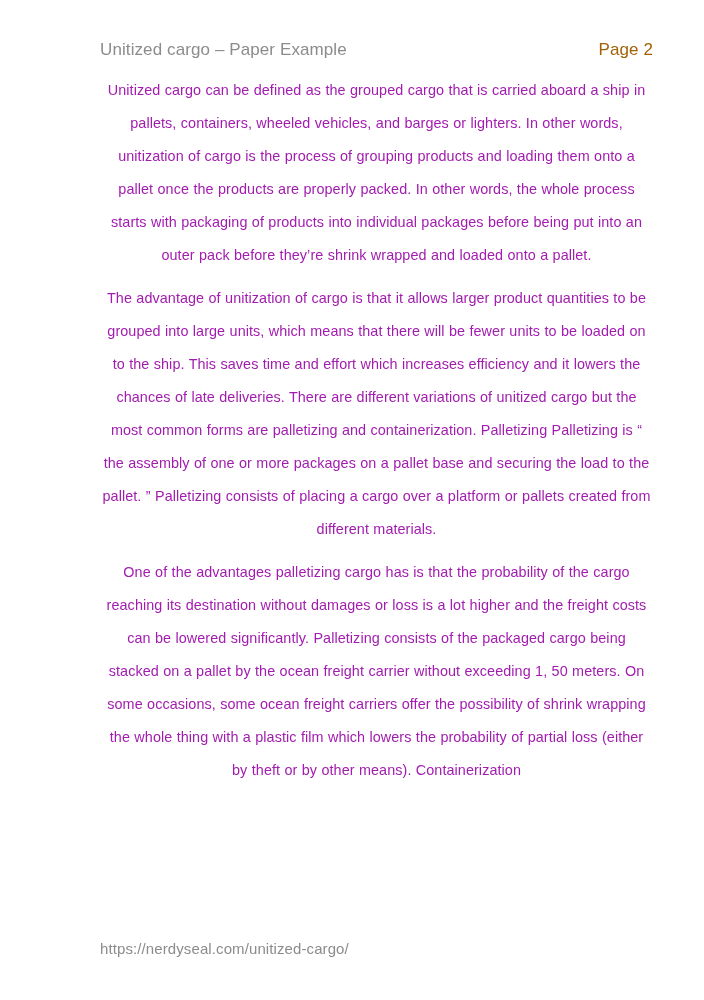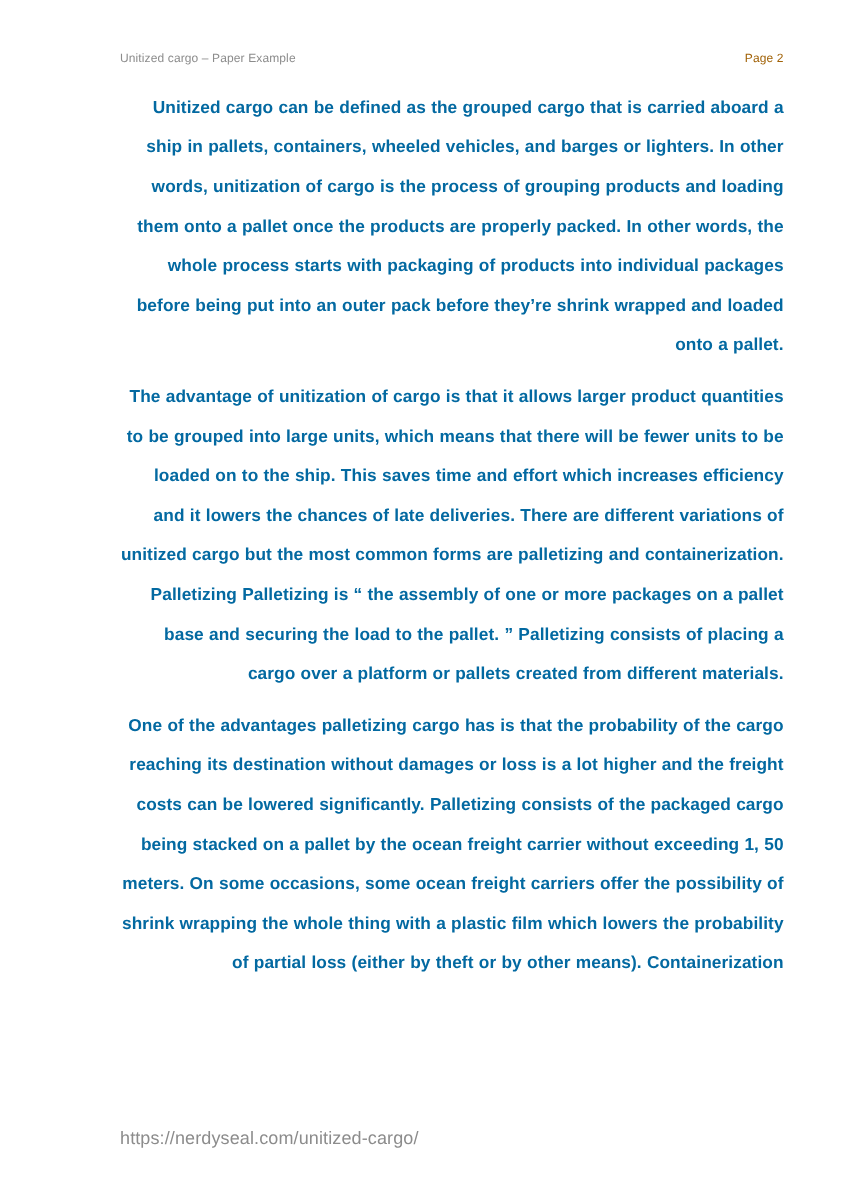--- a/index.html
+++ b/index.html
@@ -30,45 +30,44 @@
     width: 553px;
   }
 
   
   .doc-header {
     display: flex;
     align-items: baseline;
     justify-content: space-between;
     padding-top: 41px;
     color: #8c8c8c;
-    font-size: 10px;
+    font-size: 17px;
     line-height: 18px;
     letter-spacing: 0.1px;
     white-space: nowrap;
   }
   .doc-header .header-title {
     color: #8c8c8c;
   }
   .doc-header .header-page {
     color: #a16207;
   }
 
   
   .doc-body {
     margin-top: 15px;
   }
   .doc-body p {
     margin: 0 0 10px 0;
-    color: #0369a1;
+    color: #a21caf;
     font-size: 14.4px;
     line-height: 33px;
-    text-align: right;
+    text-align: center;
     letter-spacing: 0.005em;
     word-spacing: 0.02em;
-    font-weight: bold;
   }
   .doc-body p:last-child {
     margin-bottom: 0;
   }
 
   
   .doc-footer {
     position: absolute;
     left: 100px;
     top: 940px;

